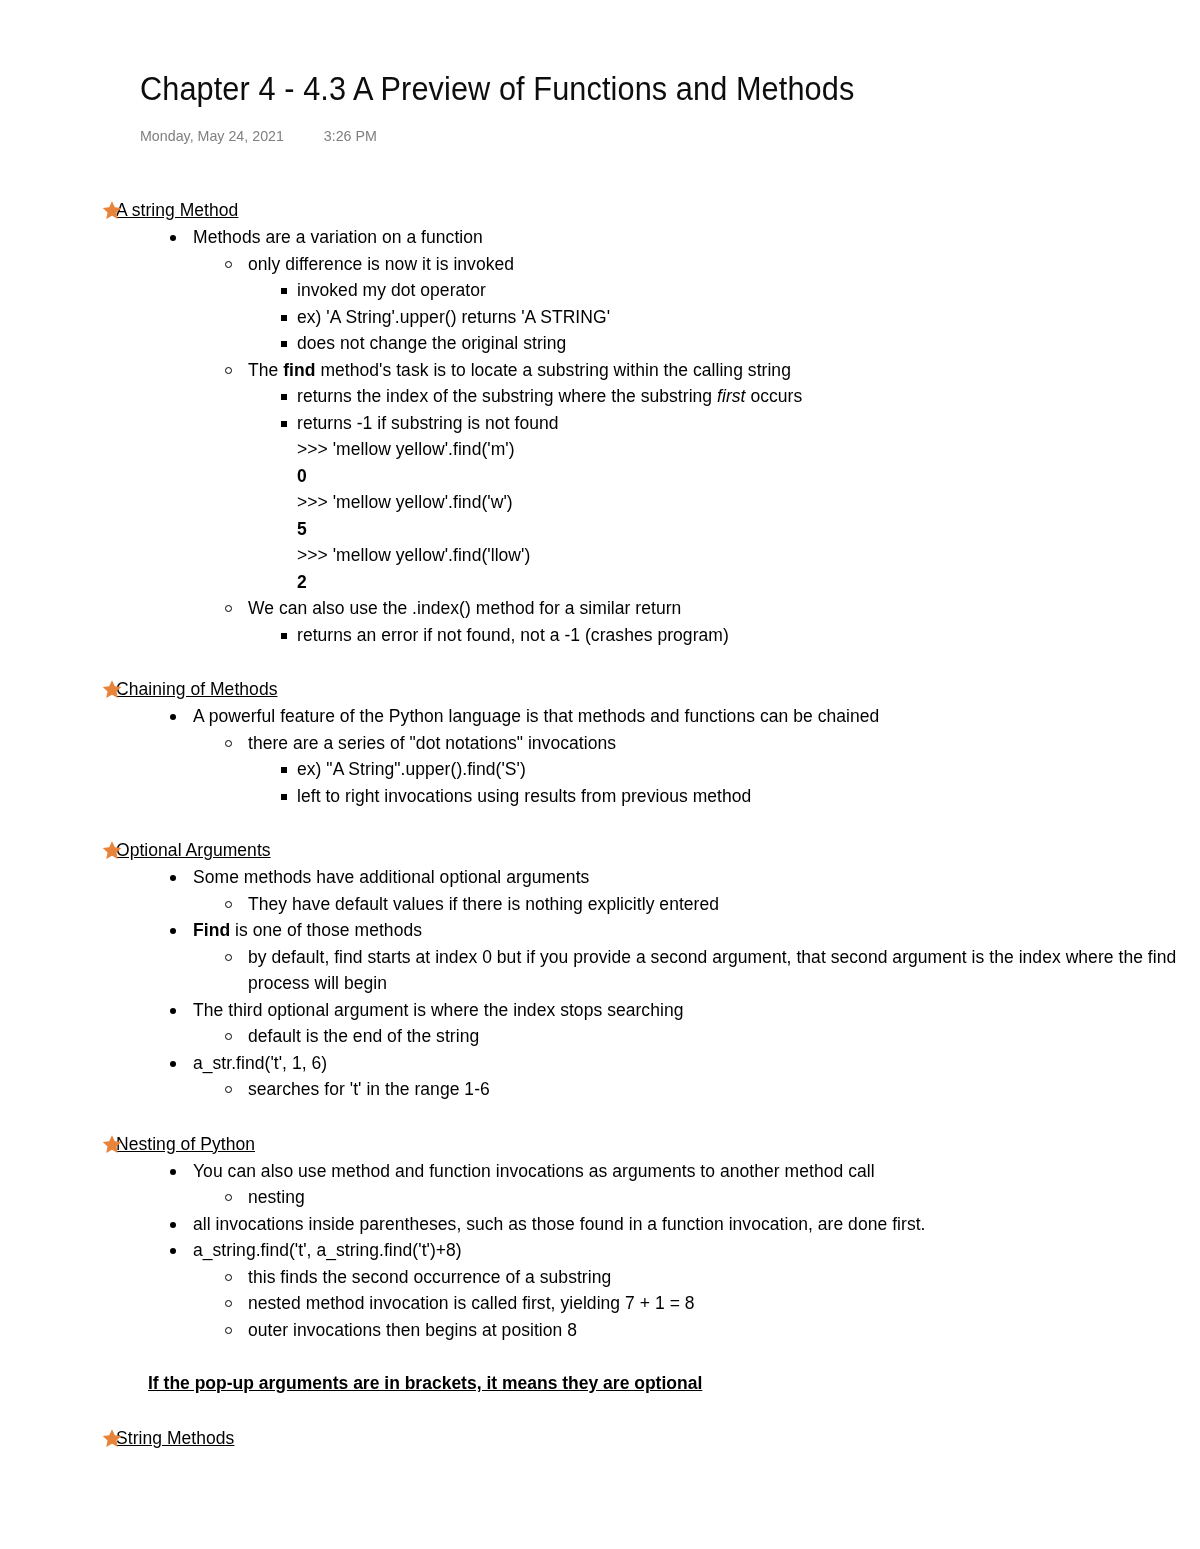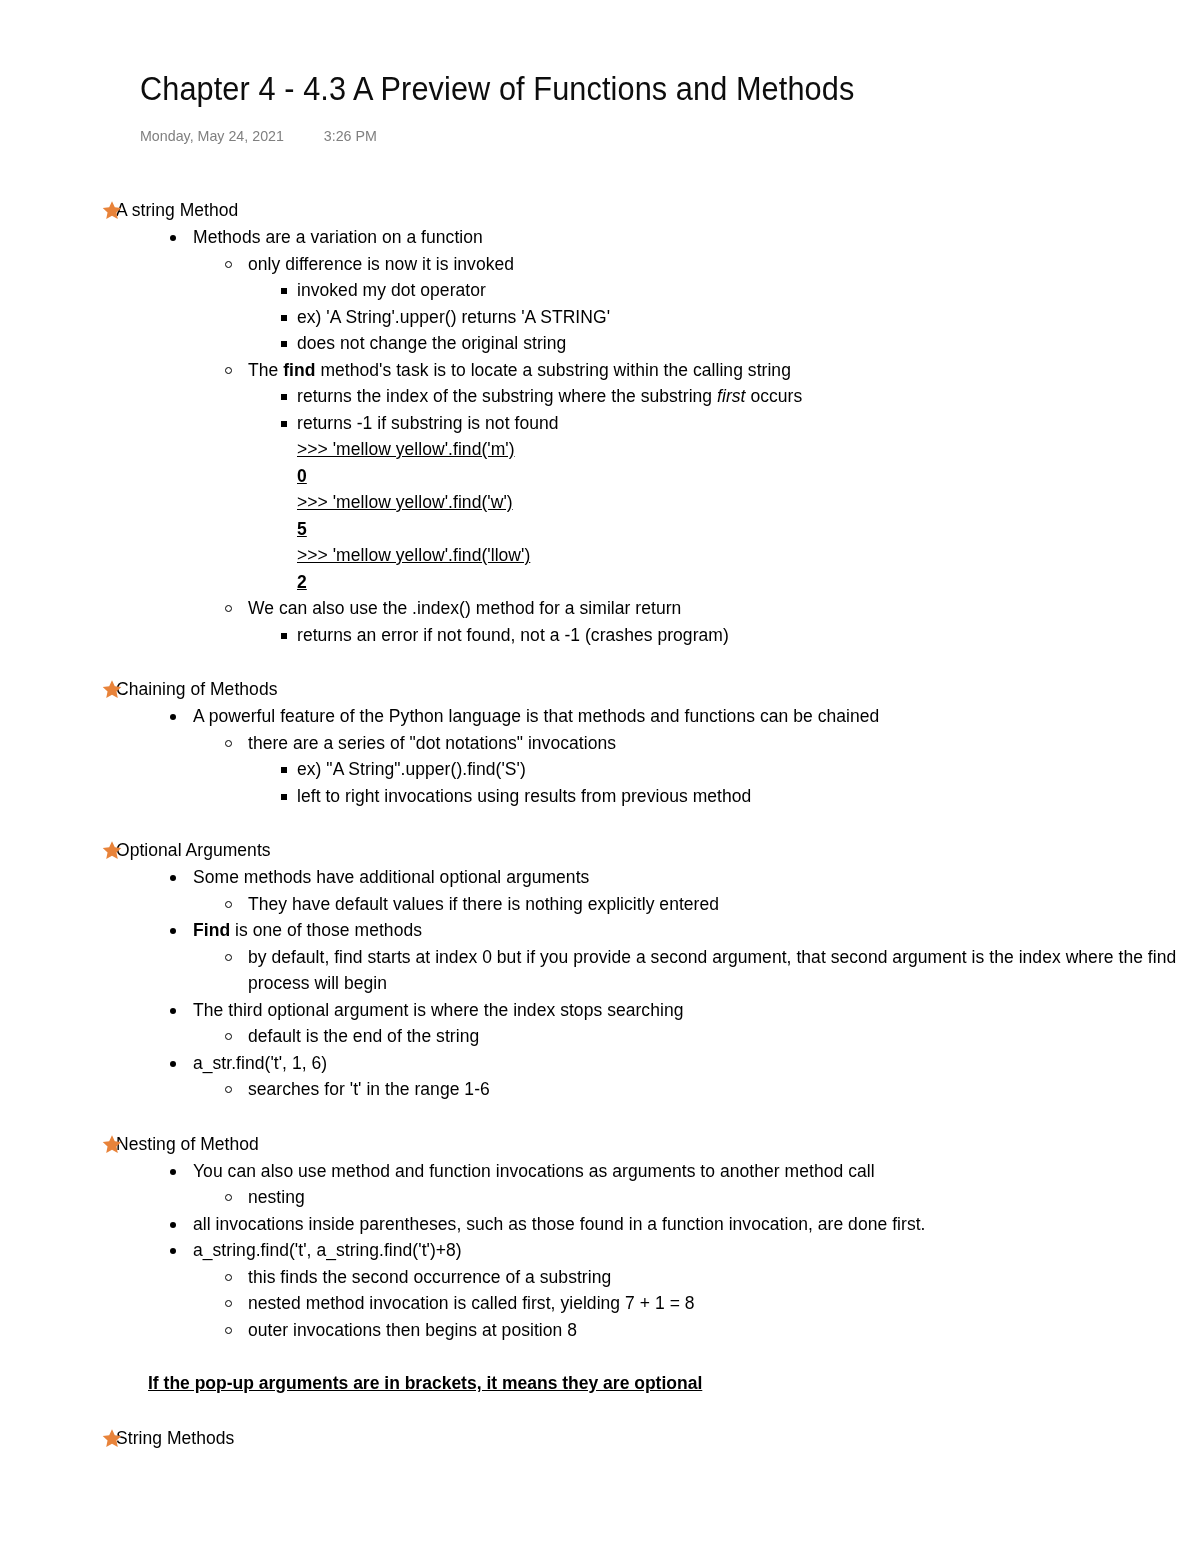--- a/index.html
+++ b/index.html
@@ -66,20 +66,21 @@
   }
 
   
   .star-line {
     position: relative;
     padding-left: 116px;
     min-height: 28px;
     line-height: 28px;
     font-size: 17.5px;
     letter-spacing: 0.05px;
+    text-decoration: underline;
   }
   .star-icon {
     position: absolute;
     left: 101px;
     top: 4px;
     width: 22px;
     height: 21px;
     display: block;
   }
 
@@ -137,21 +138,20 @@
   }
   .callout span.u {
     text-decoration: underline;
   }
 
   b, .b { font-weight: bold; }
   i, .i { }
 
   .code {
     font-family: "Liberation Sans", sans-serif;
-    text-decoration: underline;
   }
   .code-out { font-weight: bold; }
 
   .footer {
     position: absolute;
     left: 0;
     top: 1524px;
     width: 1200px;
     text-align: center;
     font-family: "Liberation Serif", serif;
@@ -214,21 +214,21 @@
           <div class="lvl2">by default, find starts at index 0 but if you provide a second argument, that second argument is the index where the find process will begin</div>
           <div class="lvl1">The third optional argument is where the index stops searching</div>
           <div class="lvl2">default is the end of the string</div>
           <div class="lvl1">a_str.find('t', 1, 6)</div>
           <div class="lvl2">searches for 't' in the range 1-6</div>
         </div>
         <div class="section-gap"></div>
         <div class="section">
           <div class="star-line"><svg class="star-icon" viewBox="0 0 24 24">
               <polygon points="12,1.5 15.2,8.3 22.6,9.2 17.1,14.2 18.6,21.6 12,17.9 5.4,21.6 6.9,14.2 1.4,9.2 8.8,8.3" fill="#E8833A"></polygon>
-            </svg><span>Nesting of Method</span></div>
+            </svg><span>Nesting of Python</span></div>
           <div class="lvl1">You can also use method and function invocations as arguments to another method call</div>
           <div class="lvl2">nesting</div>
           <div class="lvl1">all invocations inside parentheses, such as those found in a function invocation, are done first.</div>
           <div class="lvl1">a_string.find('t', a_string.find('t')+8)</div>
           <div class="lvl2">this finds the second occurrence of a substring</div>
           <div class="lvl2">nested method invocation is called first, yielding 7 + 1 = 8</div>
           <div class="lvl2">outer invocations then begins at position 8</div>
         </div>
       </div>
 

